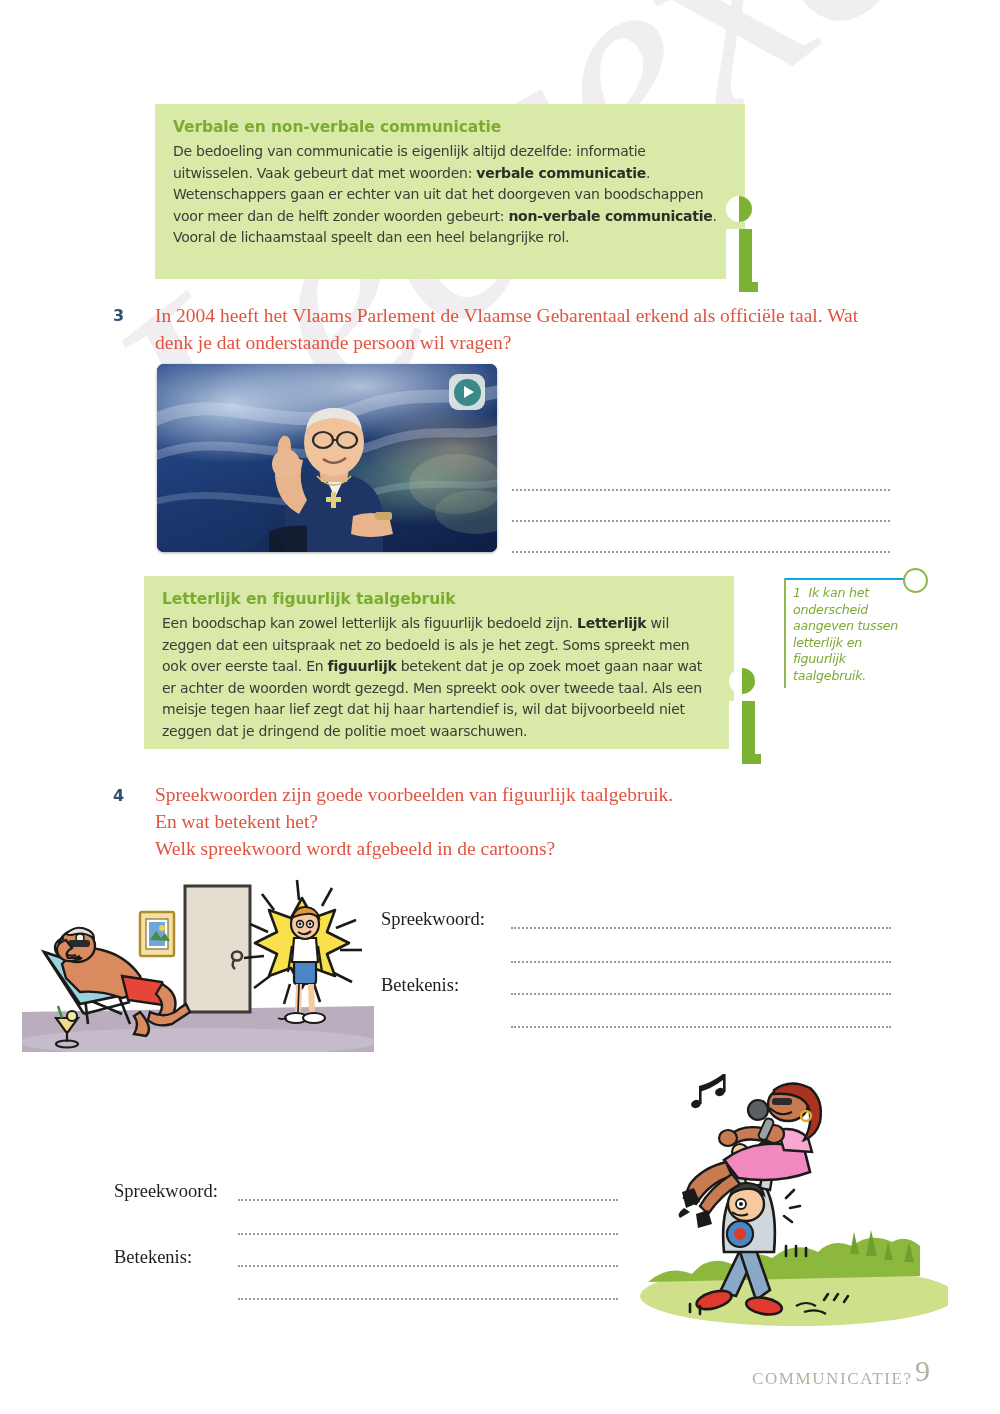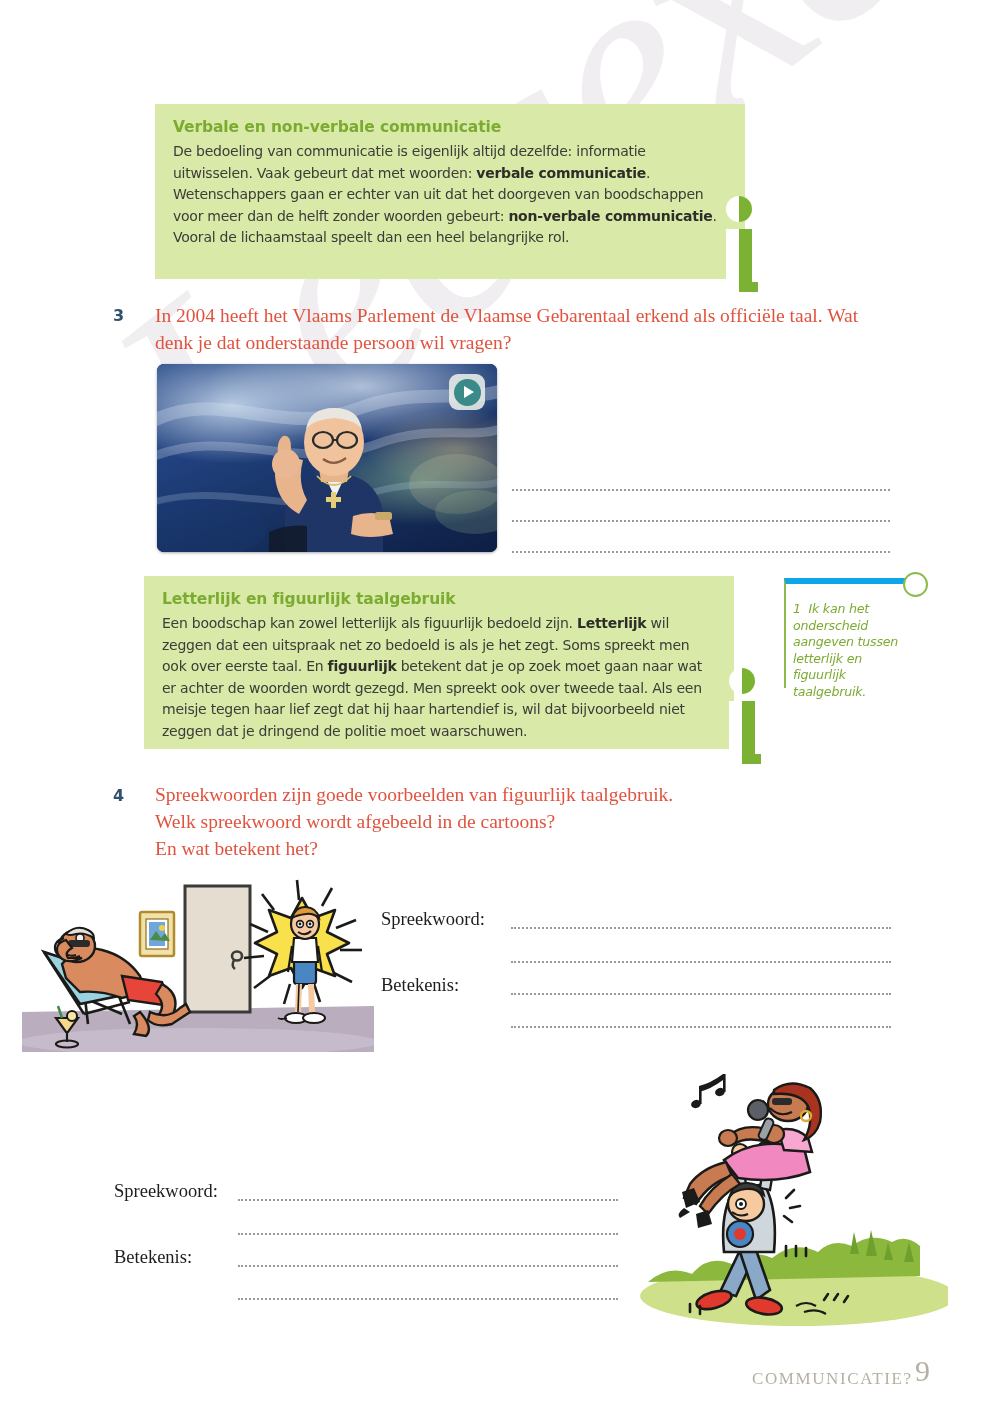--- a/index.html
+++ b/index.html
@@ -190,22 +190,22 @@
     font-family: "Liberation Serif", serif;
     font-size: 18.5px;
     color: #1d1d1b;
   }
 
   
   .goal {
     position: absolute;
     box-sizing: border-box;
     border-left: 2px solid #8cba4e;
-    border-top: 6px solid #0ea5e9;
-    padding: 17px 4px 0 7px;
+    border-top: 2px solid #0ea5e9;
+    padding: 5px 4px 0 7px;
   }
   .goal-text {
     font-family: "DejaVu Sans", sans-serif;
     font-style: italic;
     font-size: 12.6px;
     line-height: 16.6px;
     color: #7cab32;
     letter-spacing: -0.2px;
   }
   .goal-circle {
@@ -327,22 +327,22 @@
   <div class="goal" style="left:784px; top:578px; width:132px; height:110px;">
     <div class="goal-circle"></div>
     <div class="goal-text">
       <span>1</span>&nbsp;&nbsp;<span>Ik kan het onderscheid aangeven tussen letterlijk en figuurlijk taalgebruik.</span>
     </div>
   </div>
 
   <div class="q-num" style="left:113px; top:786px;">4</div>
   <div class="q-text" style="left:155px; top:781px; width:740px;">
     <div>Spreekwoorden zijn goede voorbeelden van figuurlijk taalgebruik.</div>
+    <div>En wat betekent het?</div>
     <div>Welk spreekwoord wordt afgebeeld in de cartoons?</div>
-    <div>En wat betekent het?</div>
   </div>
 
   <div class="cartoon" style="left:22px; top:872px; width:352px; height:180px;">
     <svg viewBox="0 0 352 180" width="352" height="180">
 
       <path d="M0,140 L352,134 L352,180 L0,180 Z" fill="#b9adbe"></path>
       <ellipse cx="176" cy="170" rx="180" ry="14" fill="#cfc5d3" opacity="0.6"></ellipse>
 
       <rect x="118" y="40" width="34" height="44" rx="2" fill="#f2e2a8" stroke="#b08c2e" stroke-width="2.5"></rect>
       <rect x="124" y="47" width="22" height="30" fill="#ffffff" stroke="#8a6f28" stroke-width="1.2"></rect>

